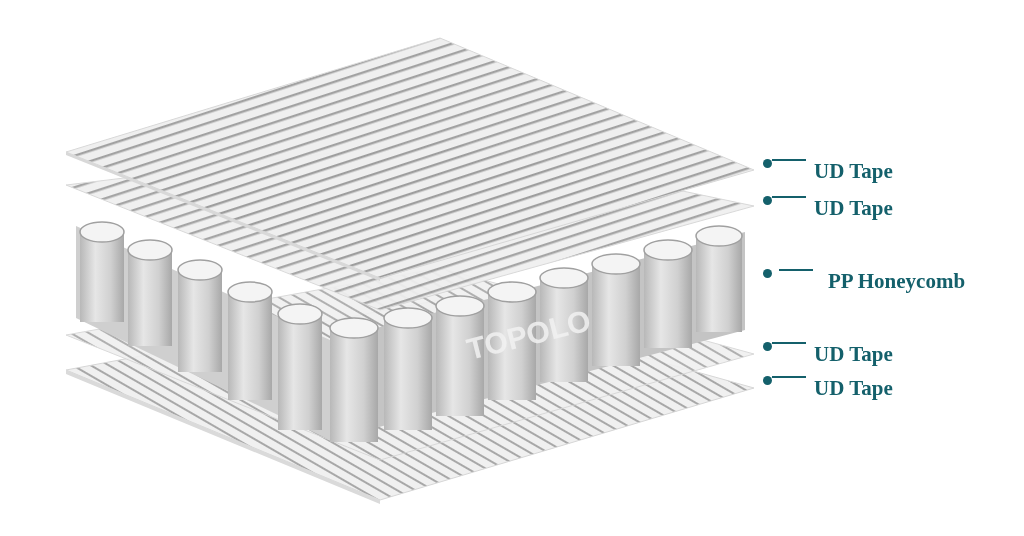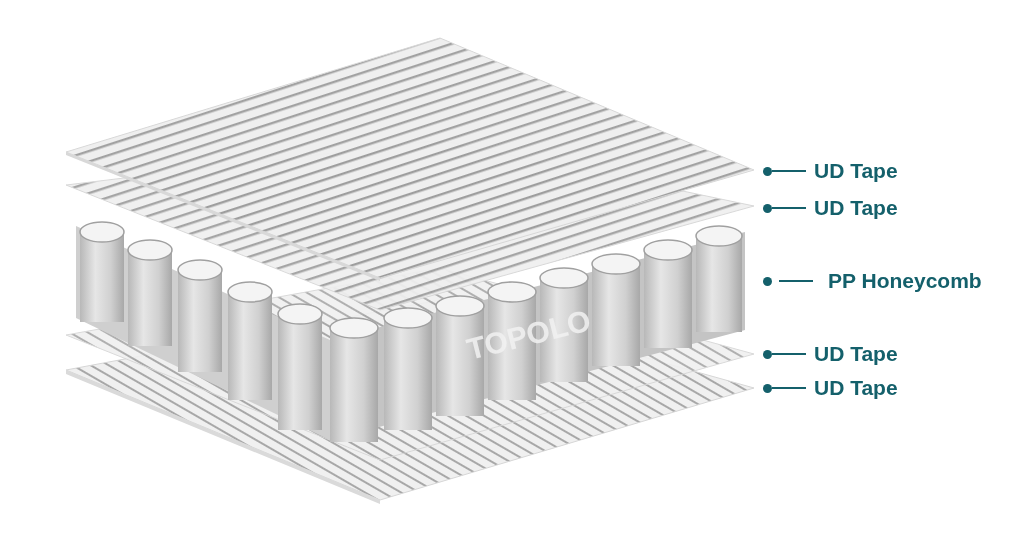--- a/index.html
+++ b/index.html
@@ -1,18 +1,18 @@
 <!DOCTYPE html>
 <html><head>
 <meta charset="utf-8">
 <style>
   html, body { margin:0; padding:0; background:#ffffff; }
   body { width:1024px; height:536px; position:relative; overflow:hidden; font-family:"Liberation Sans", sans-serif; }
   #stage { position:absolute; left:0; top:0; width:1024px; height:536px; }
-  .callout { position:absolute; left:763px; height:24px; display:flex; align-items:center; }
+  .callout { position:absolute; left:763px; height:24px; display:flex; align-items:flex-start;font-family:Liberation Serif, serif; }
   .callout .dot { width:9px; height:9px; border-radius:50%; background:#14606b; }
   .callout .line { width:34px; height:2px; background:#14606b; margin-right:8px; }
   .callout .label { color:#14606b; font-size:21px; font-weight:bold; white-space:nowrap; }
 </style>
 </head>
 <body>
 
 <div id="stage">
   <svg width="1024" height="536" viewBox="0 0 1024 536">
     <defs>

